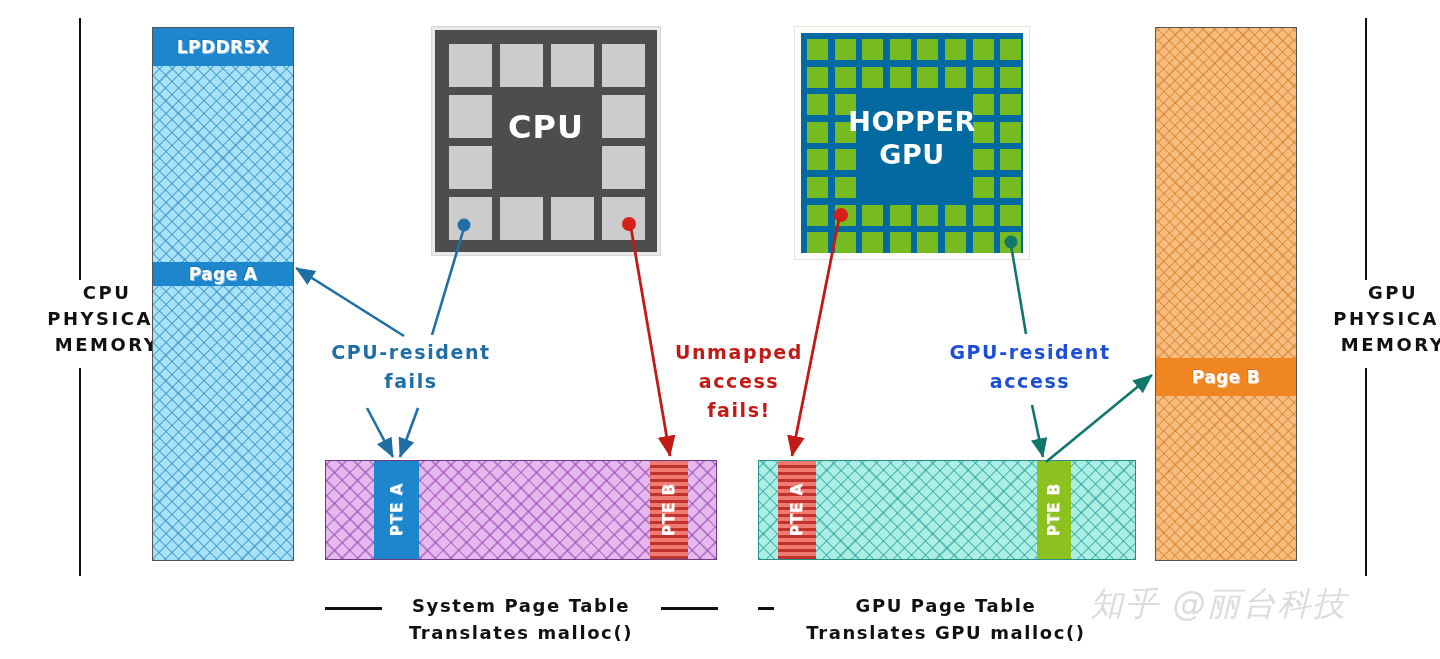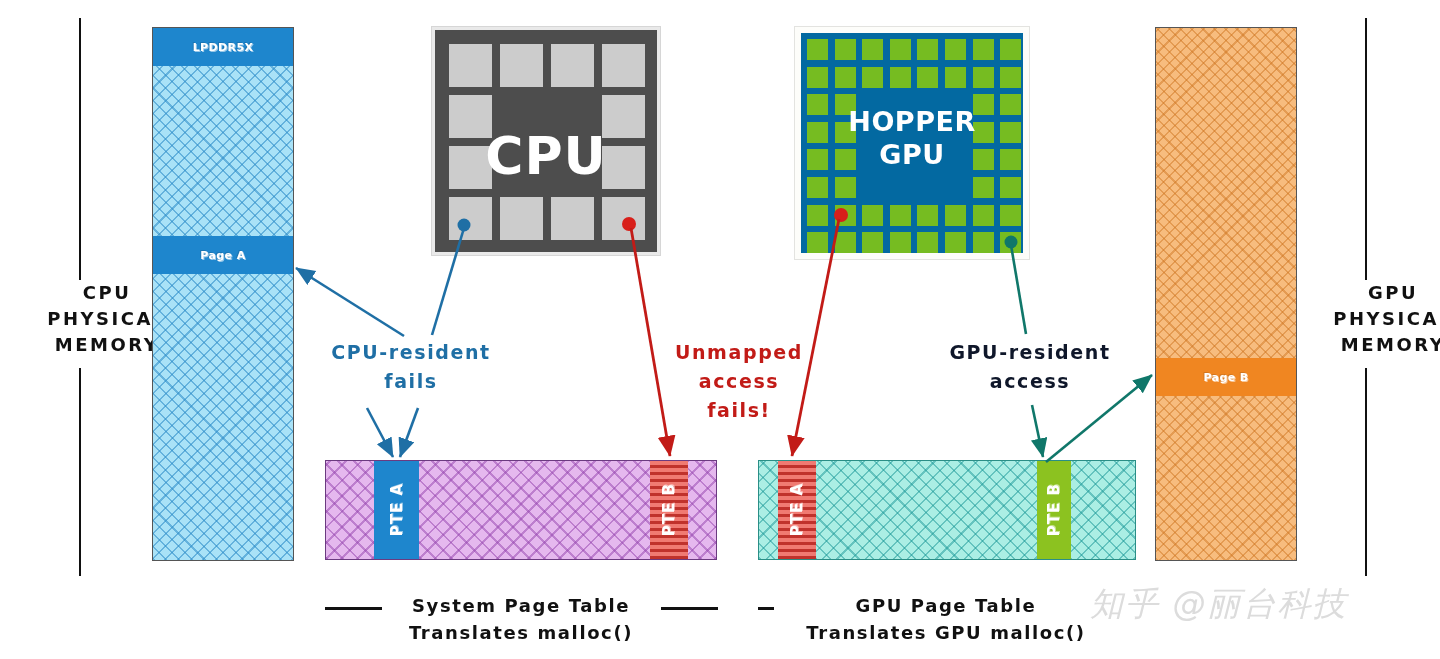--- a/index.html
+++ b/index.html
@@ -16,21 +16,21 @@
   .abs{position:absolute;}
 
   
   .memcol{position:absolute;box-sizing:border-box;border:1px solid #555;}
   .memcol .band{
     position:absolute;left:0;right:0;
     display:flex;align-items:center;justify-content:center;
     font-weight:bold;letter-spacing:.4px;
     color:#ffffff;
     text-shadow:1px 1px 0 rgba(255,255,255,.55), -1px -1px 0 rgba(0,0,0,.12);
-    font-size:11px;
+    font-size:17px;
   }
 
   
   .hatch-blue{
     background-color:#a9e2f7;
     background-image:
       repeating-linear-gradient(45deg, rgba(45,140,200,.55) 0 1.5px, transparent 1.5px 9px),
       repeating-linear-gradient(-45deg, rgba(45,140,200,.55) 0 1.5px, transparent 1.5px 9px);
   }
   .hatch-orange{
@@ -125,21 +125,21 @@
 MEMORY</div>
 
   <div class="vline" style="left:1365px;top:18px;height:262px;"></div>
   <div class="vline" style="left:1365px;top:368px;height:208px;"></div>
   <div class="sidelabel" style="left:1286px;top:280px;width:160px;">GPU
 PHYSICAL
 MEMORY</div>
 
   <div class="memcol hatch-blue" style="left:152px;top:27px;width:142px;height:534px;">
     <div class="band" style="top:0;height:38px;background:#1e86cd;">LPDDR5X</div>
-    <div class="band" style="top:208px;height:38px;background:#1e86cd;">Page A</div>
+    <div class="band" style="top:234px;height:24px;background:#1e86cd;">Page A</div>
   </div>
 
   <div class="memcol hatch-orange" style="left:1155px;top:27px;width:142px;height:534px;">
     <div class="band" style="top:330px;height:38px;background:#f08621;">Page B</div>
   </div>
 
   <div class="chip" style="left:432px;top:27px;width:228px;height:228px;background:#4d4d4d;
               border:3px solid #e9e9e9;box-shadow:0 0 0 1px #d6d6d6;">
 
     <div class="abs" style="left:0;top:0;width:228px;height:228px;">
@@ -152,21 +152,21 @@
       <div class="abs" style="left:167px;top:65px;width:43px;height:43px;background:#cccccc;"></div>
 
       <div class="abs" style="left:14px;top:116px;width:43px;height:43px;background:#cccccc;"></div>
       <div class="abs" style="left:167px;top:116px;width:43px;height:43px;background:#cccccc;"></div>
 
       <div class="abs" style="left:14px;top:167px;width:43px;height:43px;background:#cccccc;"></div>
       <div class="abs" style="left:65px;top:167px;width:43px;height:43px;background:#cccccc;"></div>
       <div class="abs" style="left:116px;top:167px;width:43px;height:43px;background:#cccccc;"></div>
       <div class="abs" style="left:167px;top:167px;width:43px;height:43px;background:#cccccc;"></div>
     </div>
-    <div class="chip-label" style="top:96px;font-size:52px;letter-spacing:1px;">CPU</div>
+    <div class="chip-label" style="top:78px;font-size:32px;letter-spacing:1px;">CPU</div>
   </div>
 
   <div class="chip" style="left:795px;top:27px;width:234px;height:232px;background:#0369a1;
               border:6px solid #fdfdfa;box-shadow:0 0 0 1px #e3e3e0;">
     <div class="abs" style="left:0;top:0;width:222px;height:220px;">
         <div class="abs" style="left: 6px; top: 6px; width: 21px; height: 21px; background: rgb(118, 188, 33);"></div>
         <div class="abs" style="left: 33.6px; top: 6px; width: 21px; height: 21px; background: rgb(118, 188, 33);"></div>
         <div class="abs" style="left: 61.2px; top: 6px; width: 21px; height: 21px; background: rgb(118, 188, 33);"></div>
         <div class="abs" style="left: 88.8px; top: 6px; width: 21px; height: 21px; background: rgb(118, 188, 33);"></div>
         <div class="abs" style="left: 116.4px; top: 6px; width: 21px; height: 21px; background: rgb(118, 188, 33);"></div>
@@ -243,21 +243,21 @@
   <div class="caption" style="left:750px;top:592px;width:392px;">GPU Page Table
 Translates GPU malloc()</div>
 
   <div class="annot" style="left:300px;top:338px;width:222px;color:#1f6fa5;">CPU-resident
 fails</div>
 
   <div class="annot" style="left:650px;top:338px;width:178px;color:#c21b17;">Unmapped
 access
 fails!</div>
 
-  <div class="annot" style="left:928px;top:338px;width:204px;color:#0f172a;">GPU-resident
+  <div class="annot" style="left:928px;top:338px;width:204px;color:#1d4ed8;">GPU-resident
 access</div>
 
   <div class="watermark" style="left:1090px;top:582px;font-style:italic;">知乎 @丽台科技</div>
 
   <svg class="overlay" viewBox="0 0 1440 659">
     <defs>
       <marker id="ah-blue" markerWidth="9" markerHeight="9" refX="7.2" refY="3.2" orient="auto" markerUnits="strokeWidth">
         <path d="M0,0 L7.5,3.2 L0,6.4 z" fill="#1f6fa5"></path>
       </marker>
       <marker id="ah-red" markerWidth="9" markerHeight="9" refX="7.2" refY="3.2" orient="auto" markerUnits="strokeWidth">

